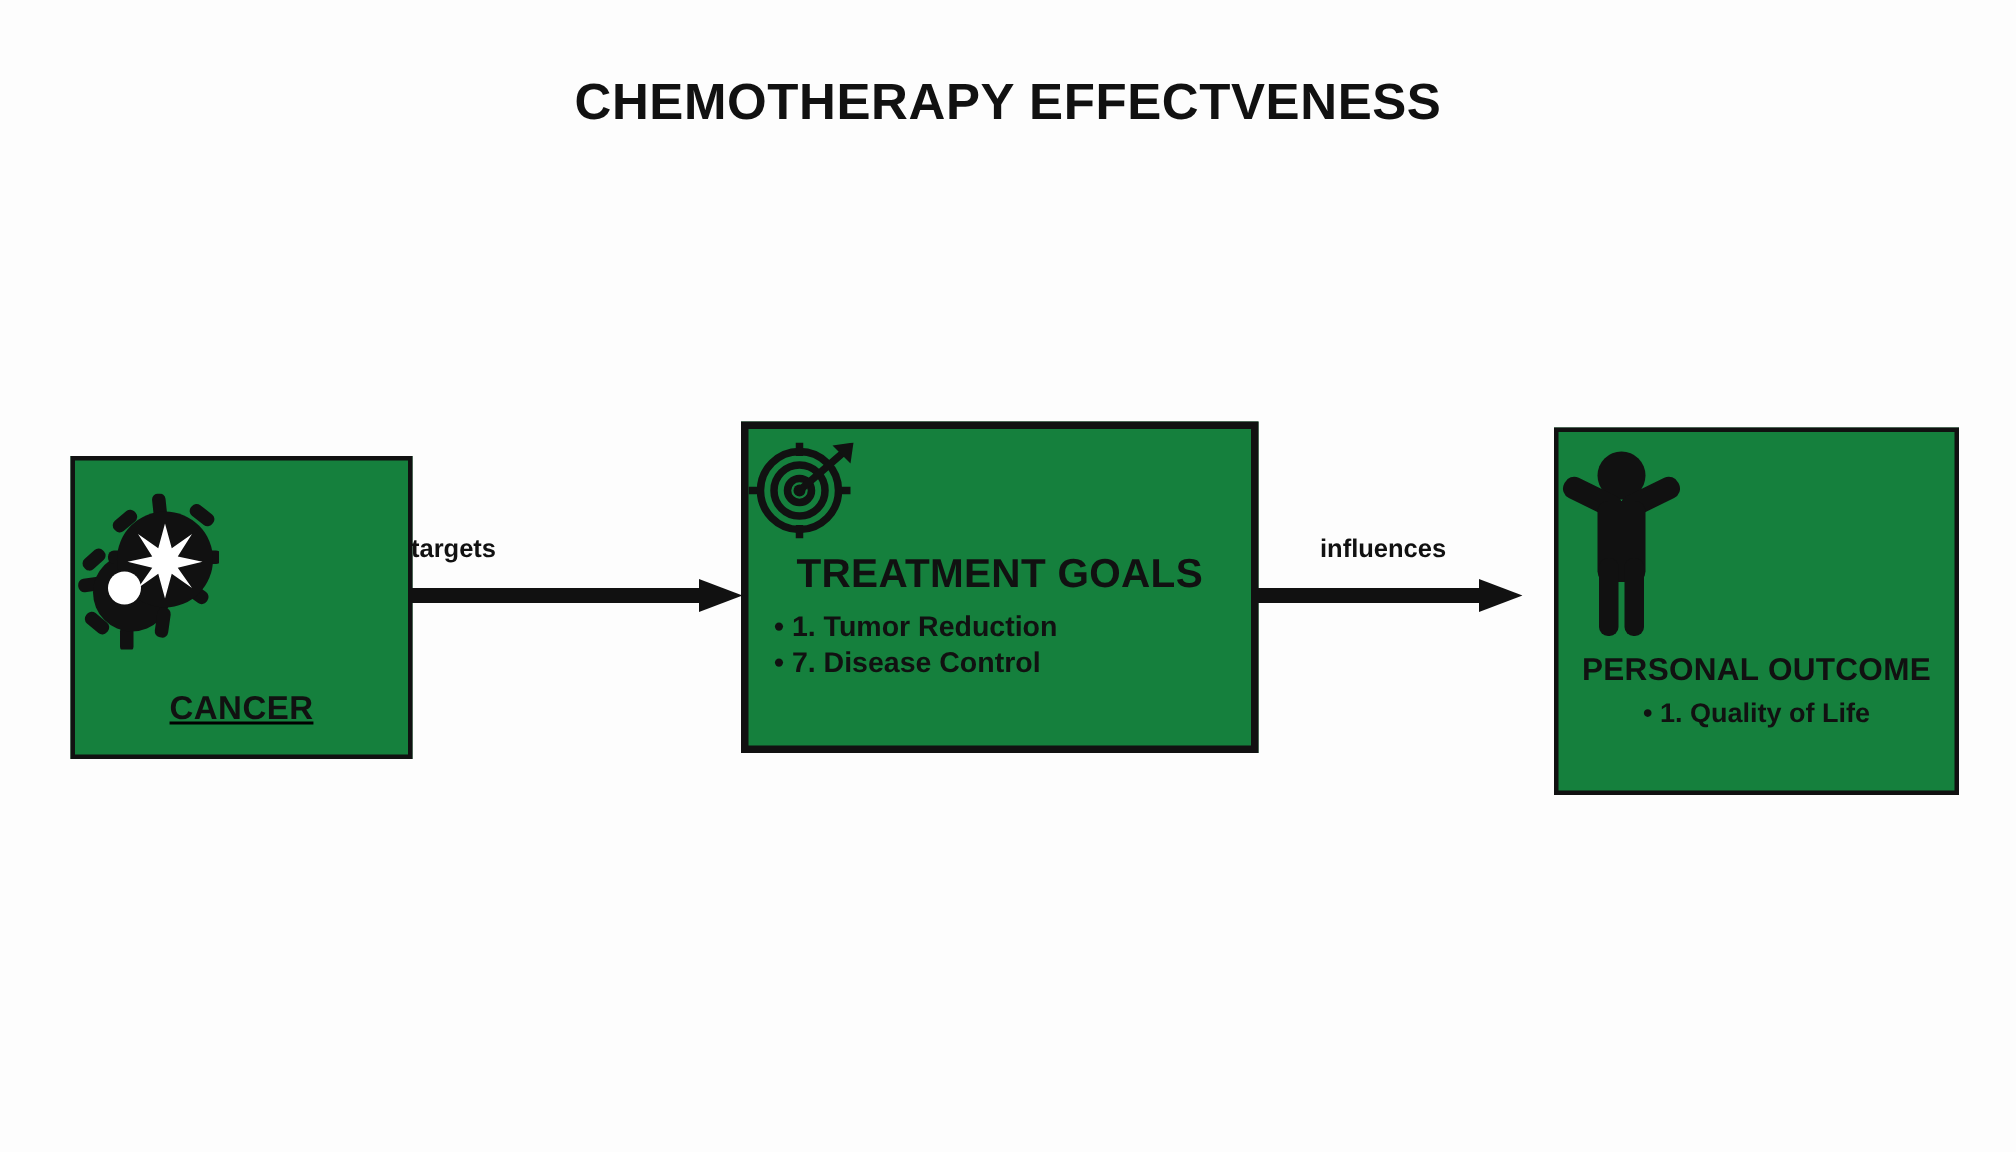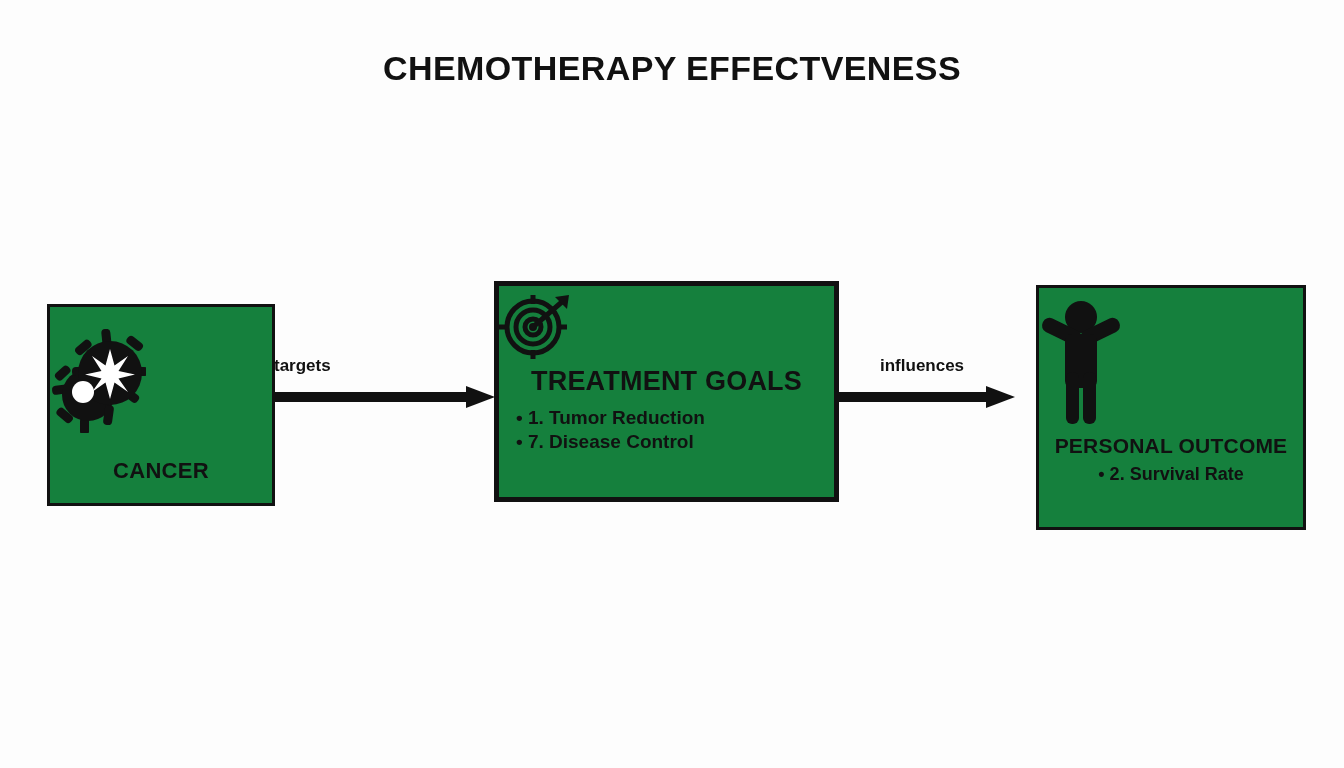--- a/index.html
+++ b/index.html
@@ -74,20 +74,21 @@
     color: #111111;
     white-space: nowrap;
   }
 
   
   #node-cancer {
     left: 47px;
     top: 304px;
     width: 228px;
     height: 202px;
+    text-decoration: underline;
   }
   #node-cancer .node-icon { margin-top: 22px; }
   #node-cancer .node-heading {
     font-size: 22px;
     margin-top: 22px;
     letter-spacing: 0.3px;
   }
 
   
   #node-treatment {
@@ -236,21 +237,21 @@
 
           <rect x="26" y="34" width="32" height="54" rx="7"></rect>
 
           <rect x="27" y="72" width="13" height="52" rx="6"></rect>
           <rect x="44" y="72" width="13" height="52" rx="6"></rect>
         </g>
       </svg>
     </span>
     <div class="node-heading">PERSONAL OUTCOME</div>
     <ul class="node-list">
-      <li>• 2. Survival Rate</li>
+      <li>• 1. Quality of Life</li>
     </ul>
   </div>
 
   <div class="connector" id="connector-targets">
     <svg width="221" height="22" viewBox="0 0 221 22" xmlns="http://www.w3.org/2000/svg">
       <rect x="0" y="6" width="198" height="10" fill="#111111"></rect>
       <path d="M192 0 L221 11 L192 22 Z" fill="#111111"></path>
     </svg>
   </div>
   <div class="connector-label" id="label-targets">targets</div>

